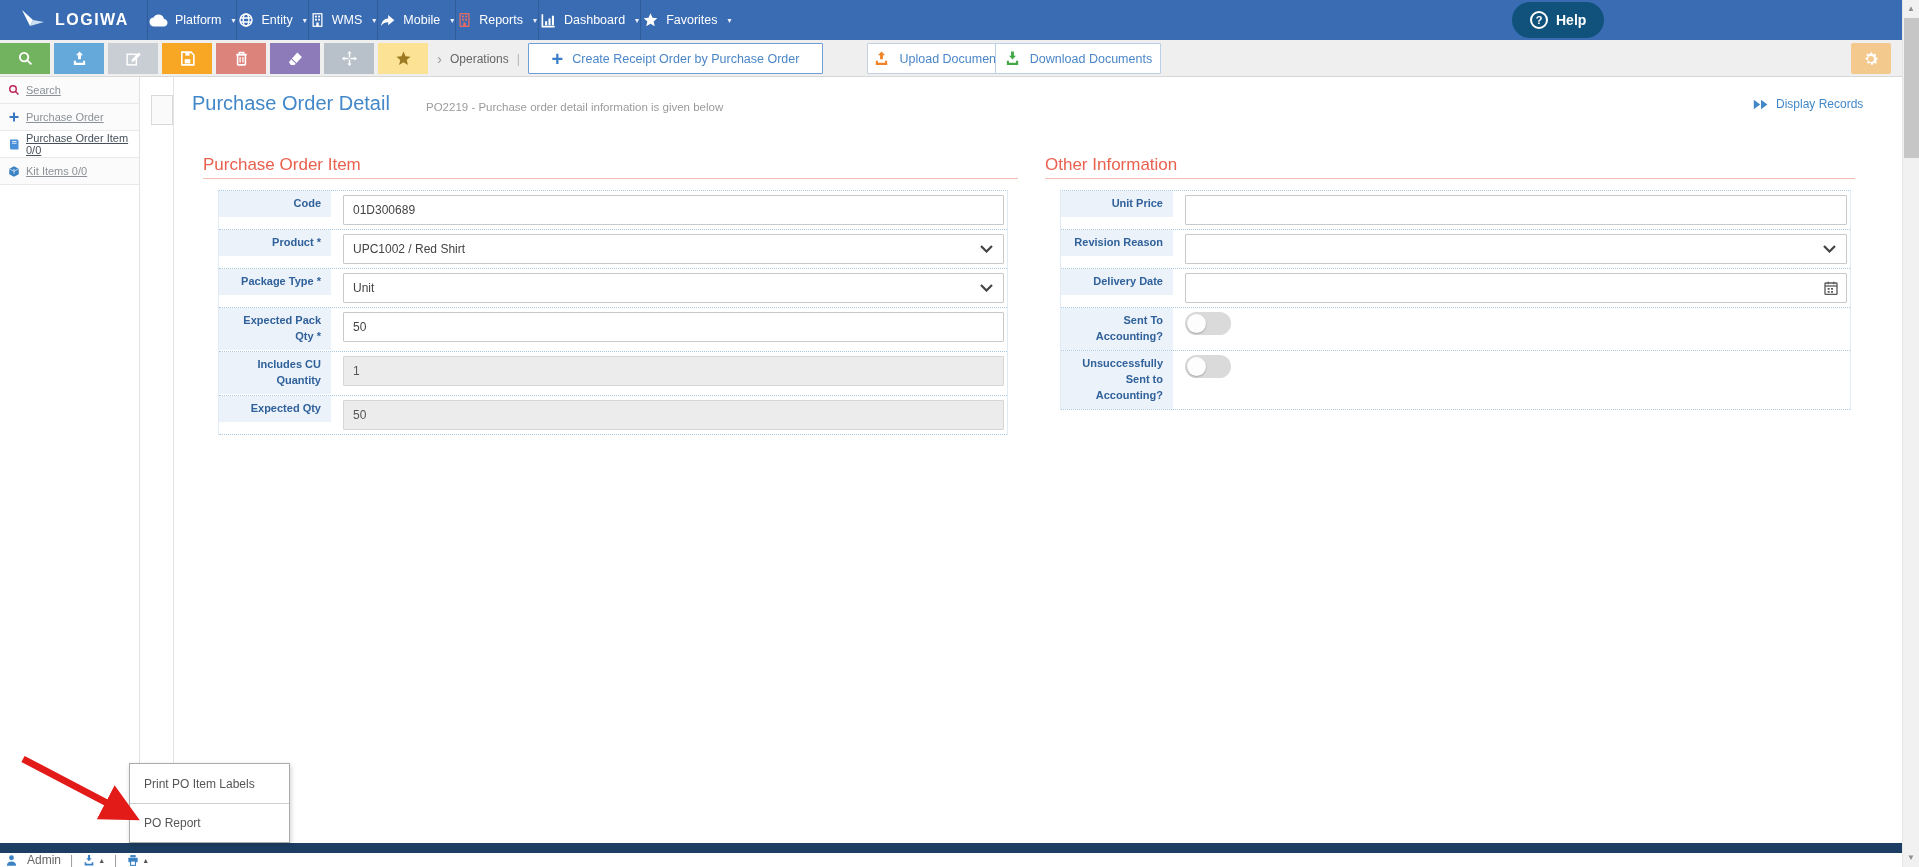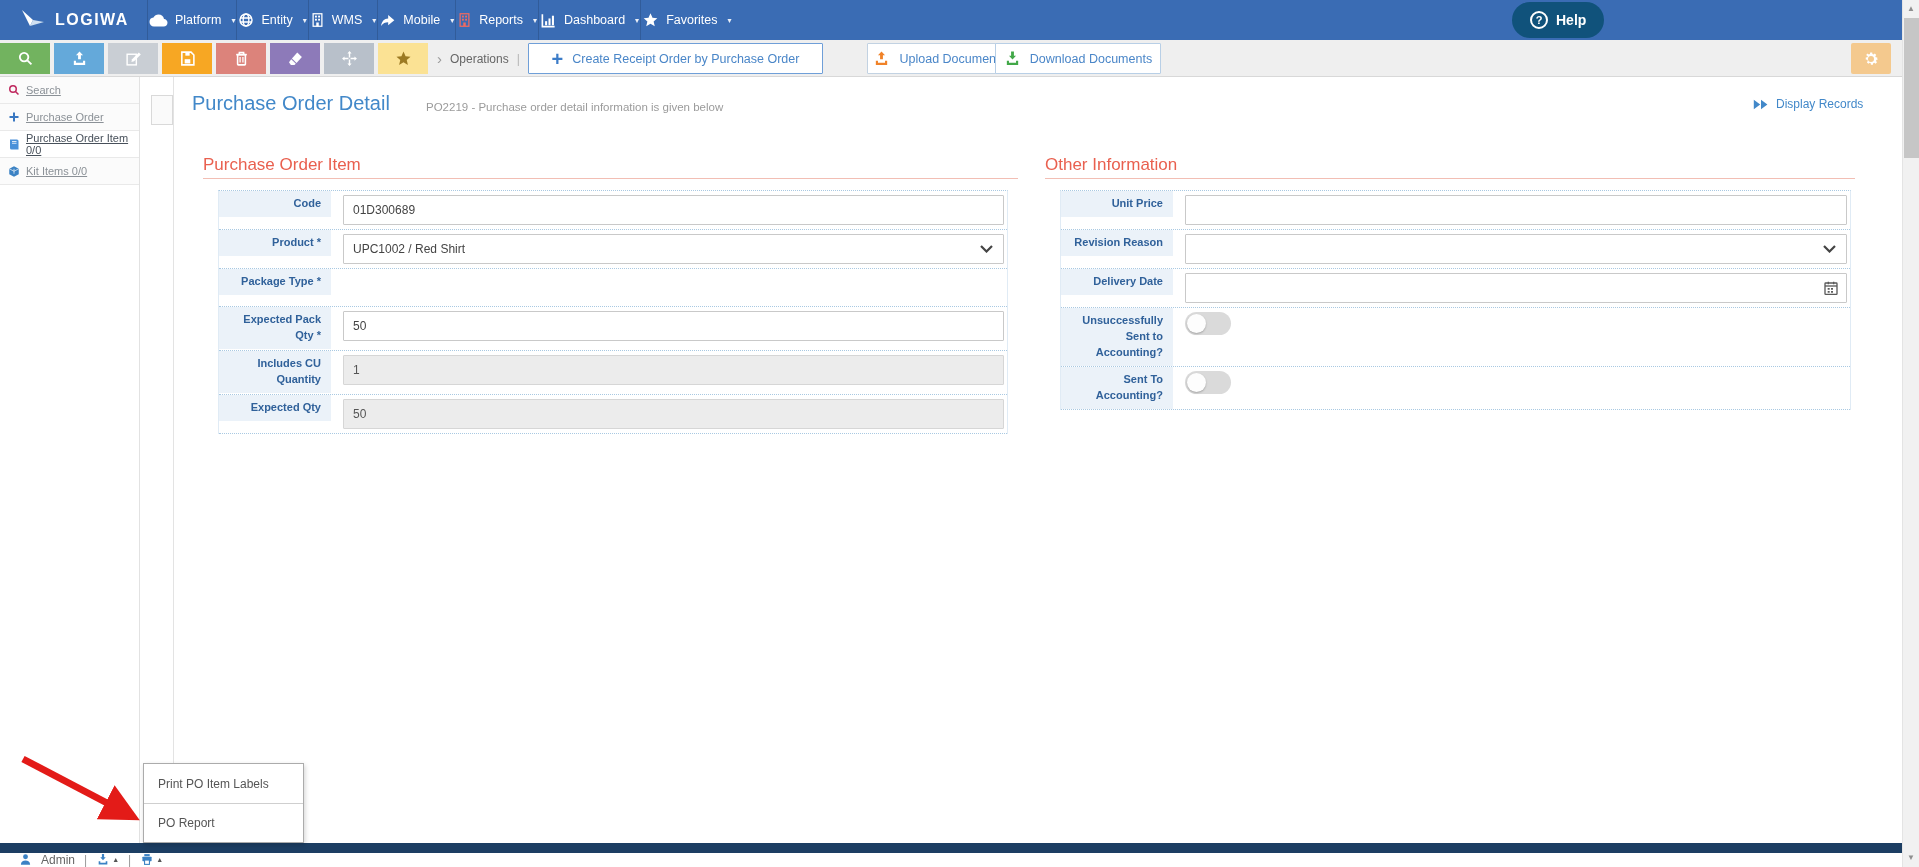--- a/index.html
+++ b/index.html
@@ -73,31 +73,31 @@
   .selectbox .chev-down { position:absolute; right:10px; }
   .date-wrap { position:relative; width:100%; }
   .cal-btn { position:absolute; right:1px; top:1px; width:30px; height:28px; display:flex;
     align-items:center; justify-content:center; background:#fff; cursor:pointer; }
   .toggle { position:relative; width:46px; height:23px; background:#dadada; border-radius:12px;
     cursor:pointer; flex:0 0 auto; }
   .toggle .knob { position:absolute; left:2px; top:2px; width:19px; height:19px; background:#fdfdfd;
     border-radius:50%; box-shadow:0 1px 2px rgba(0,0,0,0.25); }
 
   
-  .ctx-menu { position:absolute; left:143px; top:763px; width:161px; background:#fff;
+  .ctx-menu { position:absolute; left:129px; top:763px; width:161px; background:#fff;
     border:1px solid #ababab; box-shadow:1px 2px 5px rgba(0,0,0,0.18); z-index:40; }
   .ctx-item { height:39px; display:flex; align-items:center; padding:0 14px; font-size:12px;
     color:#555; cursor:pointer; }
   .ctx-item + .ctx-item { border-top:1px solid #cfcfcf; }
   .red-arrow { position:absolute; left:14px; top:752px; z-index:41; pointer-events:none; }
 
   
   .bottom-dark-bar { position:absolute; left:0; top:843px; width:1919px; height:10px; background:#1c3e63; }
   .footer { position:absolute; left:0; top:853px; width:1919px; height:14px; background:#fff;
-    display:flex; align-items:flex-start; gap:9px; padding-left:19px; font-size:12px; color:#666; }
+    display:flex; align-items:flex-end; gap:9px; padding-left:5px; font-size:12px; color:#666; }
   .foot-caret { font-size:7px; color:#555; margin-left:2px; }
   .foot-div { color:#999; }
 
   
   .vscroll { position:absolute; right:0; top:0; width:17px; height:867px; background:#f1f1f1;
     border-left:1px solid #e4e4e4; z-index:50; }
   .vscroll .arr { position:absolute; left:0; width:16px; text-align:center; font-size:8px; color:#8f8f8f; }
   .vscroll .thumb { position:absolute; left:1px; top:18px; width:15px; height:140px; background:#c6c6c6; }
 </style>
 </head>
@@ -362,20 +362,30 @@
           <span class="chev-down">
             <svg width="13" height="8" viewBox="0 0 13 8">
                 <path d="M1 1l5.5 5.5L12 1" stroke="#444" stroke-width="2.2" fill="none"></path>
               </svg>
           </span>
         </div>
       </div>
     </div>
     <div class="frow">
       <div class="flabel">Package Type *</div>
+      <div class="ffield">
+        <div class="ctrl selectbox">
+          <span>Unit</span>
+          <span class="chev-down">
+            <svg width="13" height="8" viewBox="0 0 13 8">
+                <path d="M1 1l5.5 5.5L12 1" stroke="#444" stroke-width="2.2" fill="none"></path>
+              </svg>
+          </span>
+        </div>
+      </div>
     </div>
     <div class="frow" style="min-height:44px;">
       <div class="flabel">Expected Pack Qty *</div>
       <div class="ffield">
           <input class="ctrl" type="text" value="50" style="">
         </div>
     </div>
     <div class="frow" style="min-height:44px;">
       <div class="flabel">Includes CU Quantity</div>
       <div class="ffield">
@@ -427,30 +437,30 @@
                   <rect x="7" y="12" width="3" height="2.6"></rect>
                   <rect x="12" y="12" width="3" height="2.6"></rect>
                   <rect x="7" y="16.5" width="3" height="2.6"></rect>
                   <rect x="12" y="16.5" width="3" height="2.6"></rect>
                 </g>
               </svg>
           </span>
         </div>
       </div>
     </div>
+    <div class="frow" style="min-height:40px;">
+      <div class="flabel">Sent To Accounting?</div>
+      <div class="ffield">
+        <div class="toggle">
+          <div class="knob"></div>
+        </div>
+      </div>
+    </div>
     <div class="frow" style="min-height:56px;">
       <div class="flabel">Unsuccessfully Sent to Accounting?</div>
-      <div class="ffield">
-        <div class="toggle">
-          <div class="knob"></div>
-        </div>
-      </div>
-    </div>
-    <div class="frow" style="min-height:40px;">
-      <div class="flabel">Sent To Accounting?</div>
       <div class="ffield">
         <div class="toggle">
           <div class="knob"></div>
         </div>
       </div>
     </div>
   </div>
 
   <div class="ctx-menu">
     <div class="ctx-item">Print PO Item Labels</div>

